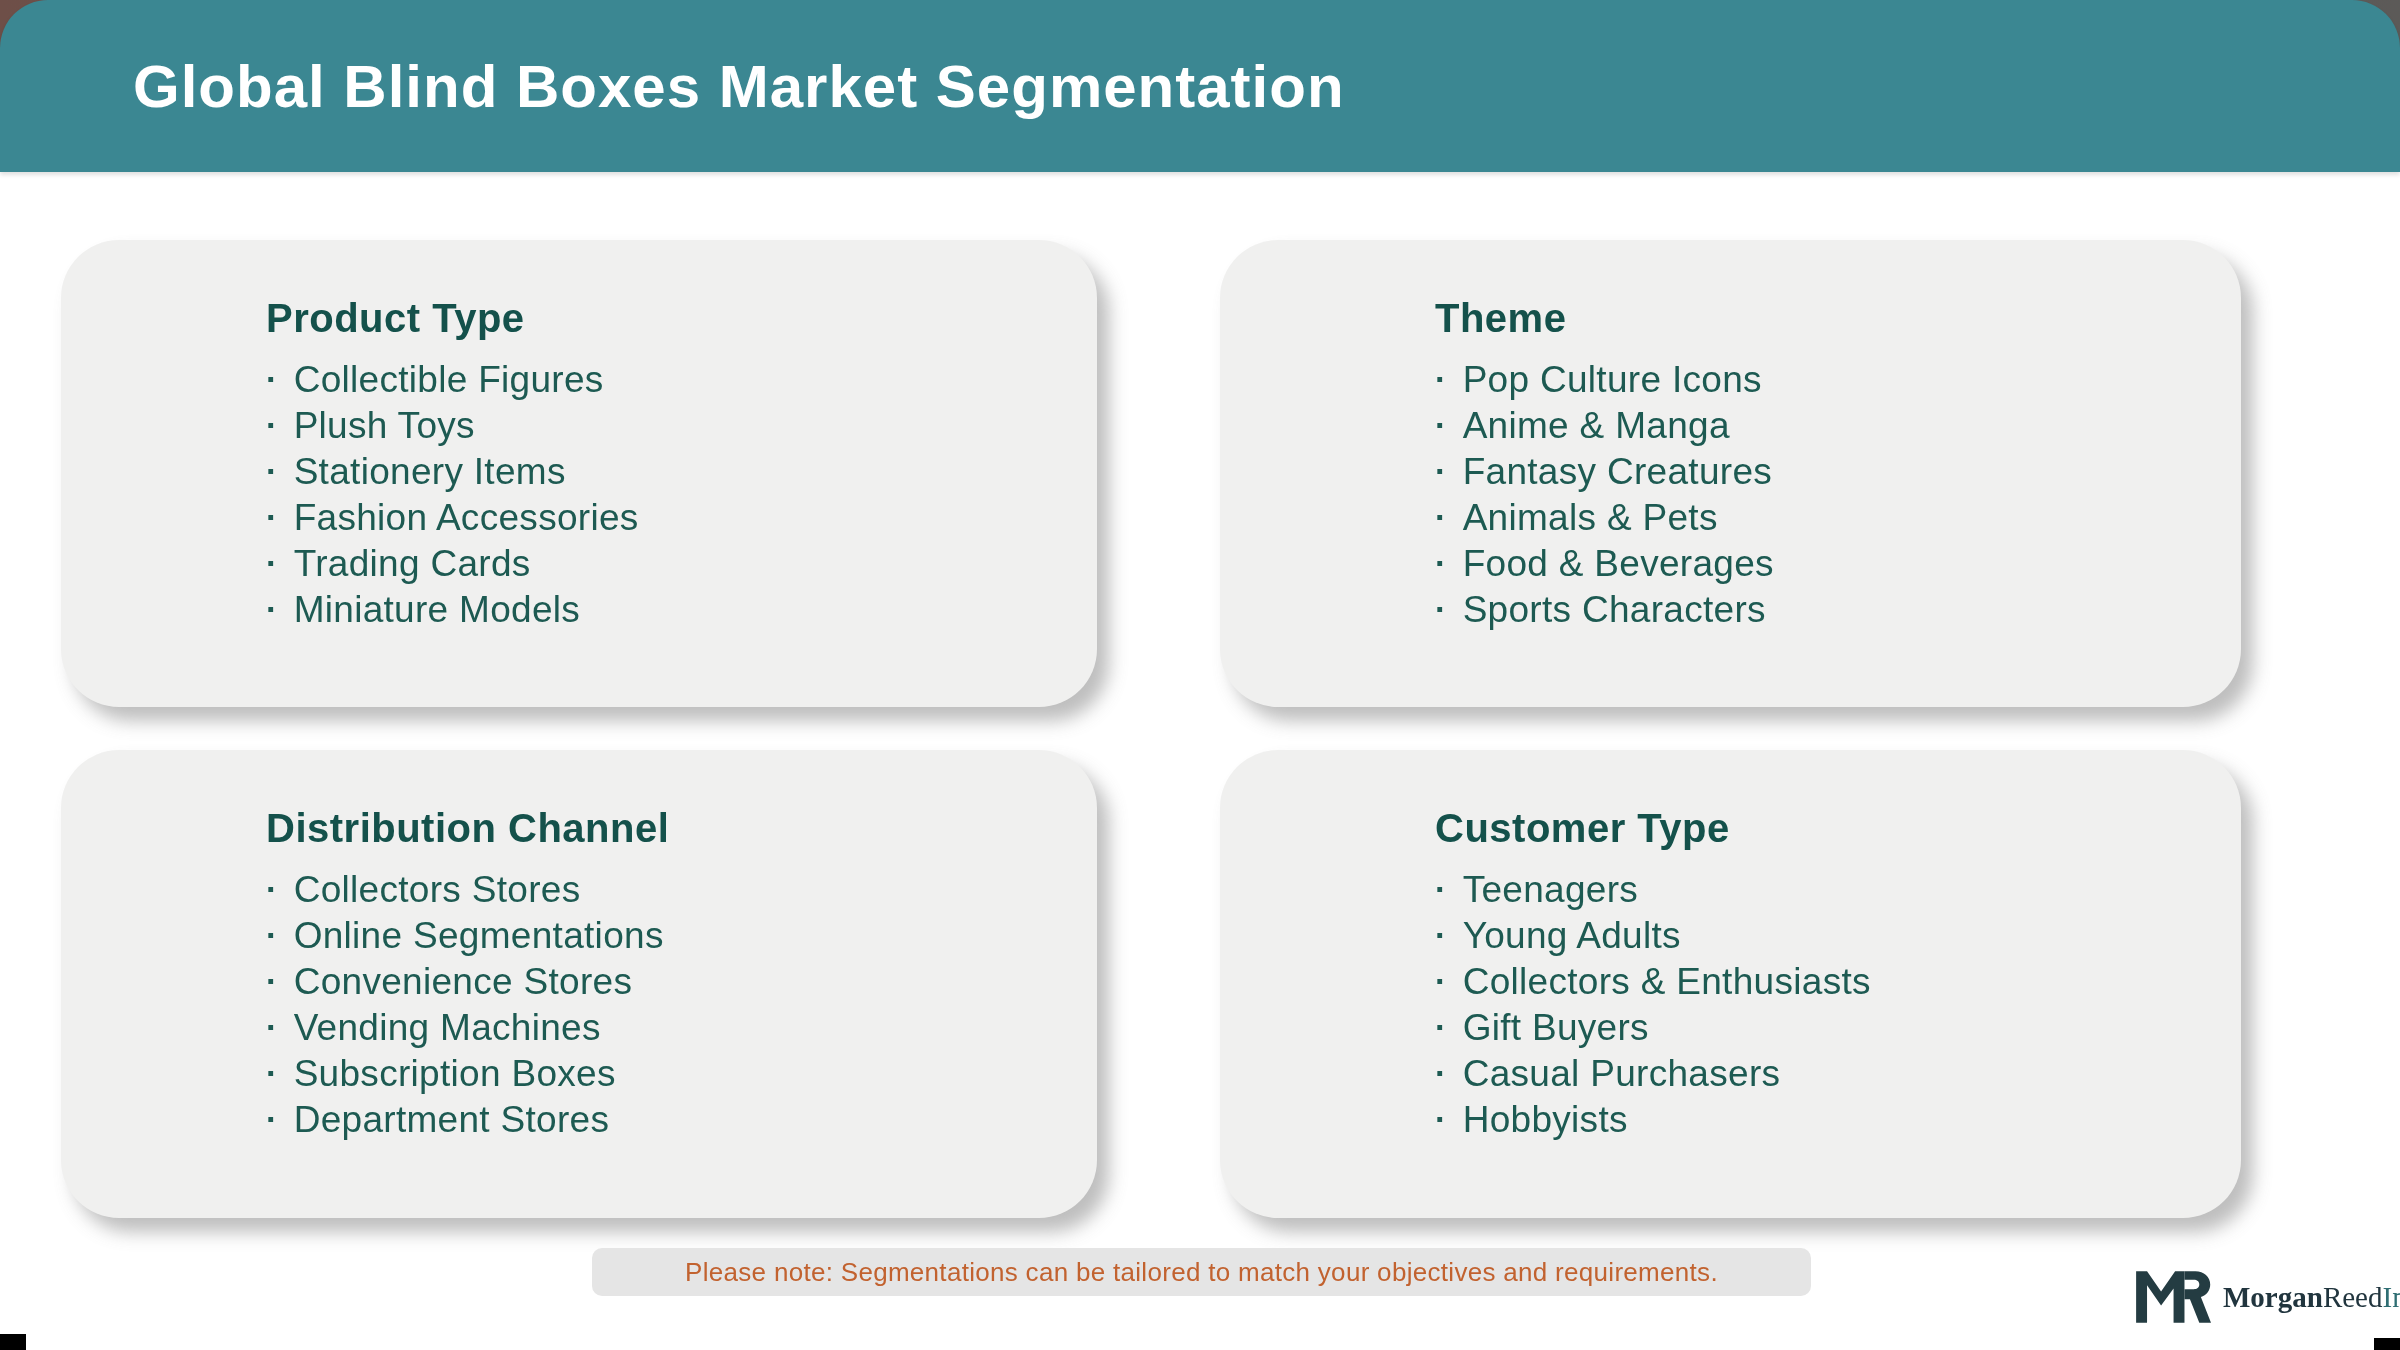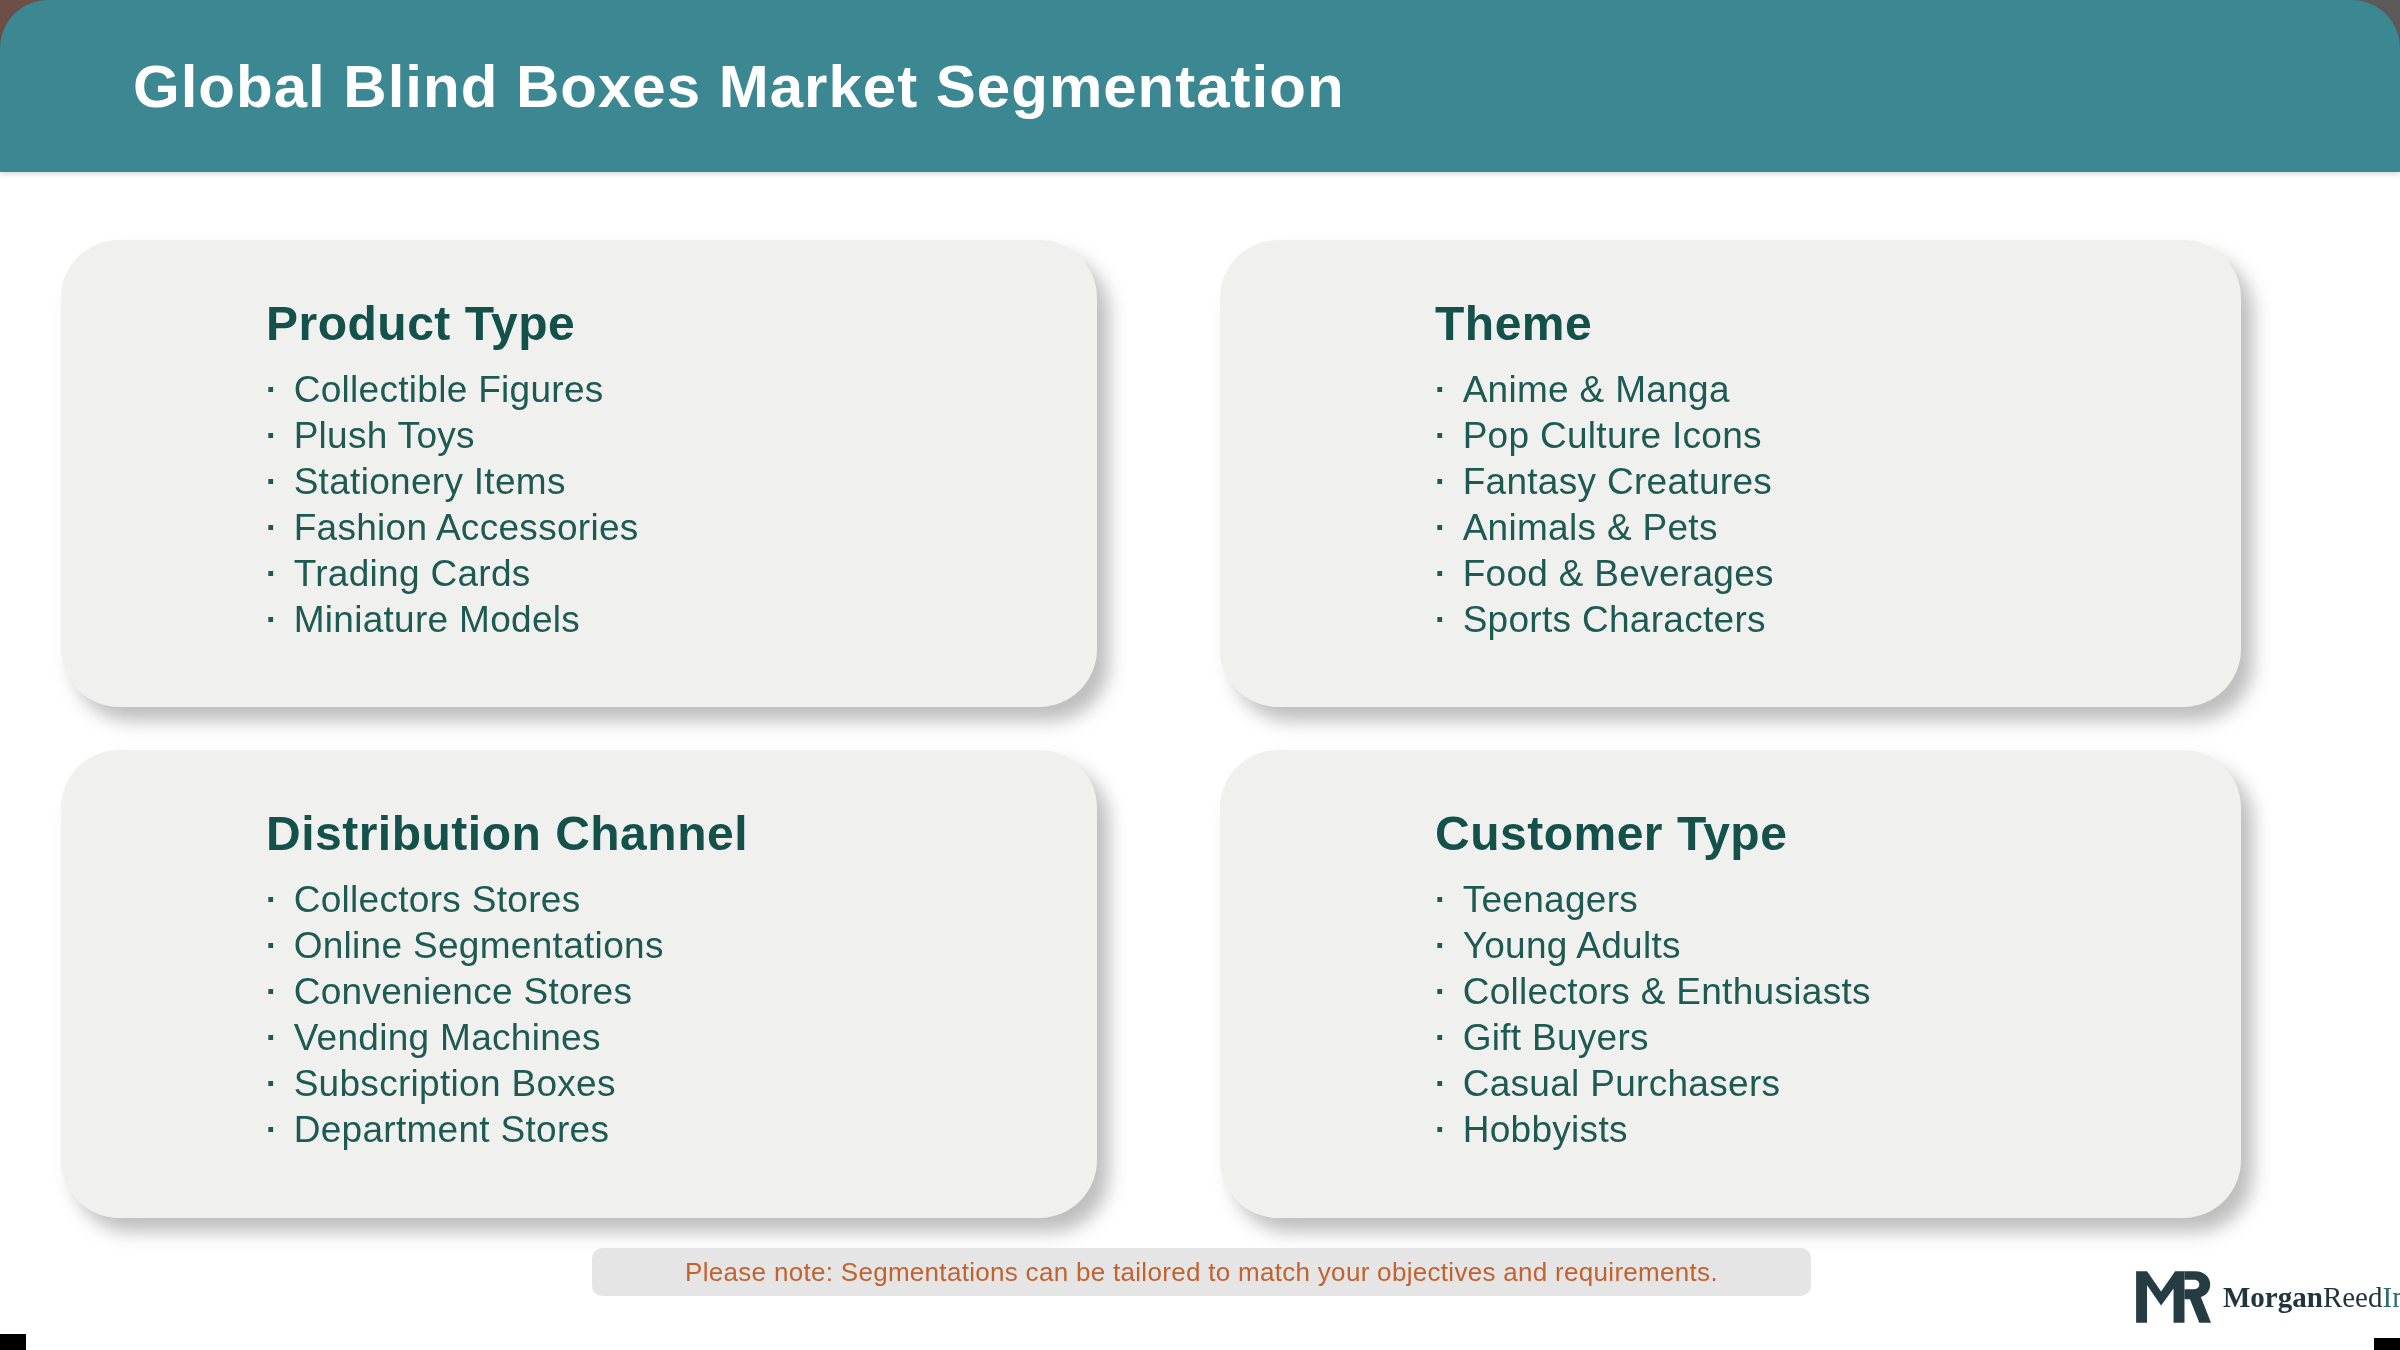--- a/index.html
+++ b/index.html
@@ -40,21 +40,21 @@
     box-sizing:border-box;
     padding:56px 60px 0 205px;
   }
   .card.tl { left:61px;   top:240px; width:1036px; height:467px; }
   .card.tr { left:1220px; top:240px; width:1021px; height:467px; padding-left:215px; }
   .card.bl { left:61px;   top:750px; width:1036px; height:468px; }
   .card.br { left:1220px; top:750px; width:1021px; height:468px; padding-left:215px; }
 
   .card-title {
     margin:0 0 16px 0;
-    color:#14514b; font-size:48px; font-weight:700; letter-spacing:0.5px;
+    color:#14514b; font-size:40px; font-weight:700; letter-spacing:0.5px;
   }
   .card-items { list-style:none; margin:0; padding:0; }
   .card-items li {
     height:46px; display:flex; align-items:center;
     color:#1d5a52; font-size:37px; font-weight:400; letter-spacing:0.3px;
     white-space:nowrap;
   }
   .card-items li::before {
     content:"\00B7";
     font-weight:700; font-size:34px;
@@ -110,22 +110,22 @@
       <li>Stationery Items</li>
       <li>Fashion Accessories</li>
       <li>Trading Cards</li>
       <li>Miniature Models</li>
     </ul>
   </section>
 
   <section class="card tr">
     <h2 class="card-title">Theme</h2>
     <ul class="card-items">
+      <li>Pop Culture Icons</li>
       <li>Anime &amp; Manga</li>
-      <li>Pop Culture Icons</li>
       <li>Fantasy Creatures</li>
       <li>Animals &amp; Pets</li>
       <li>Food &amp; Beverages</li>
       <li>Sports Characters</li>
     </ul>
   </section>
 
   <section class="card bl">
     <h2 class="card-title">Distribution Channel</h2>
     <ul class="card-items">

